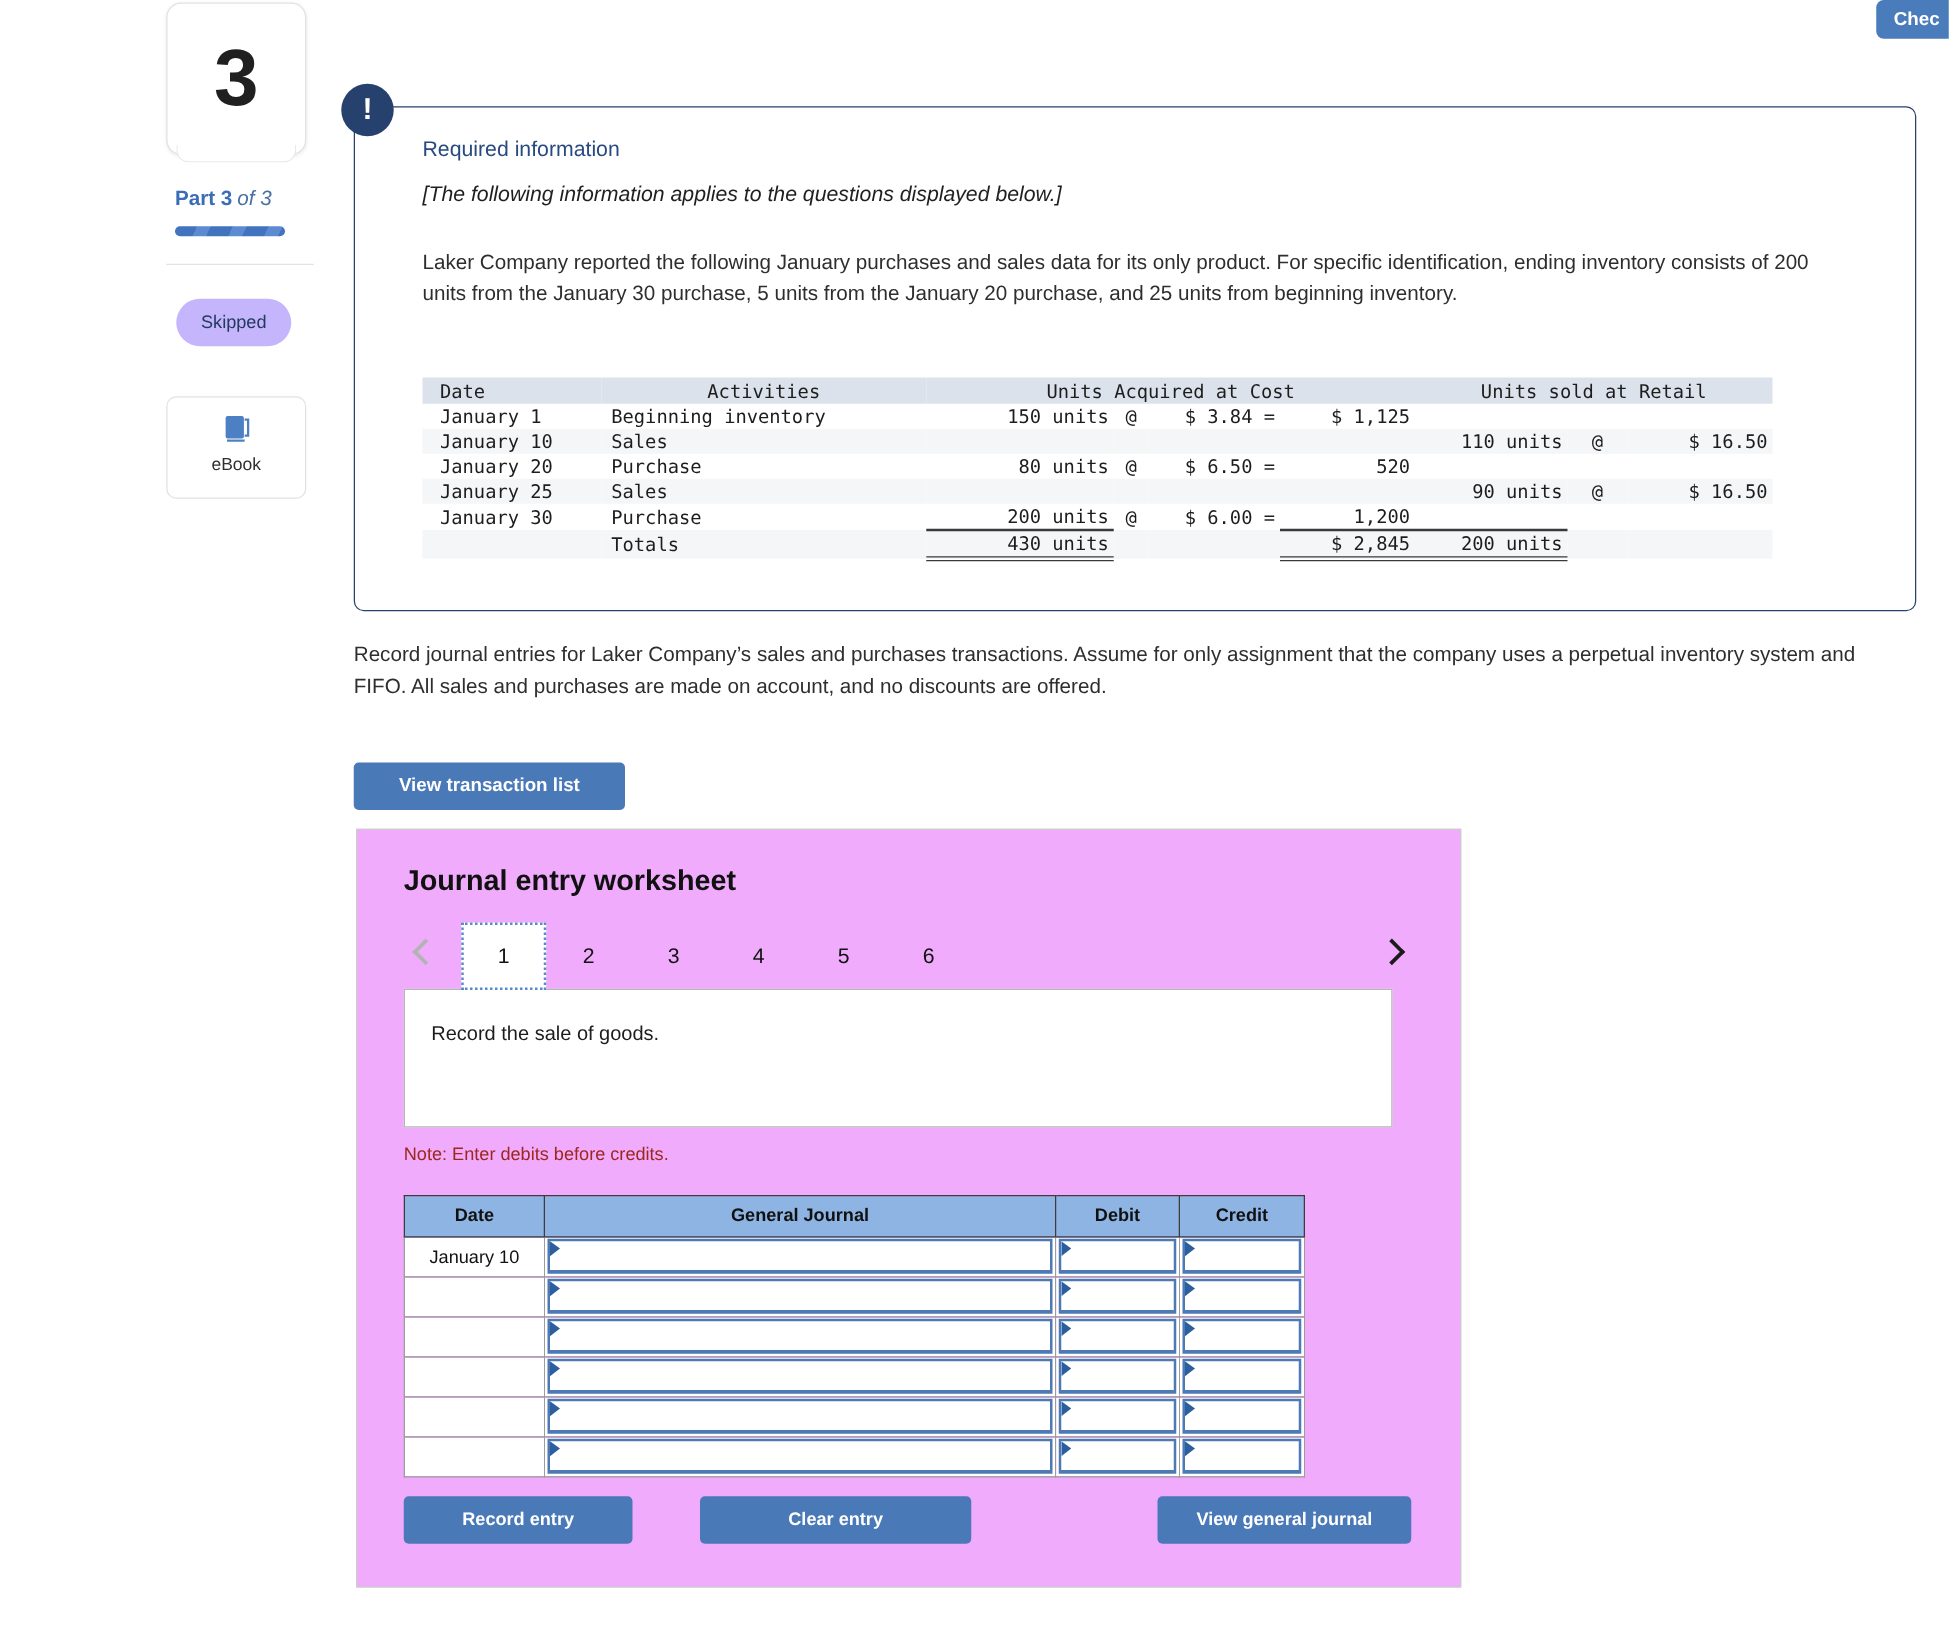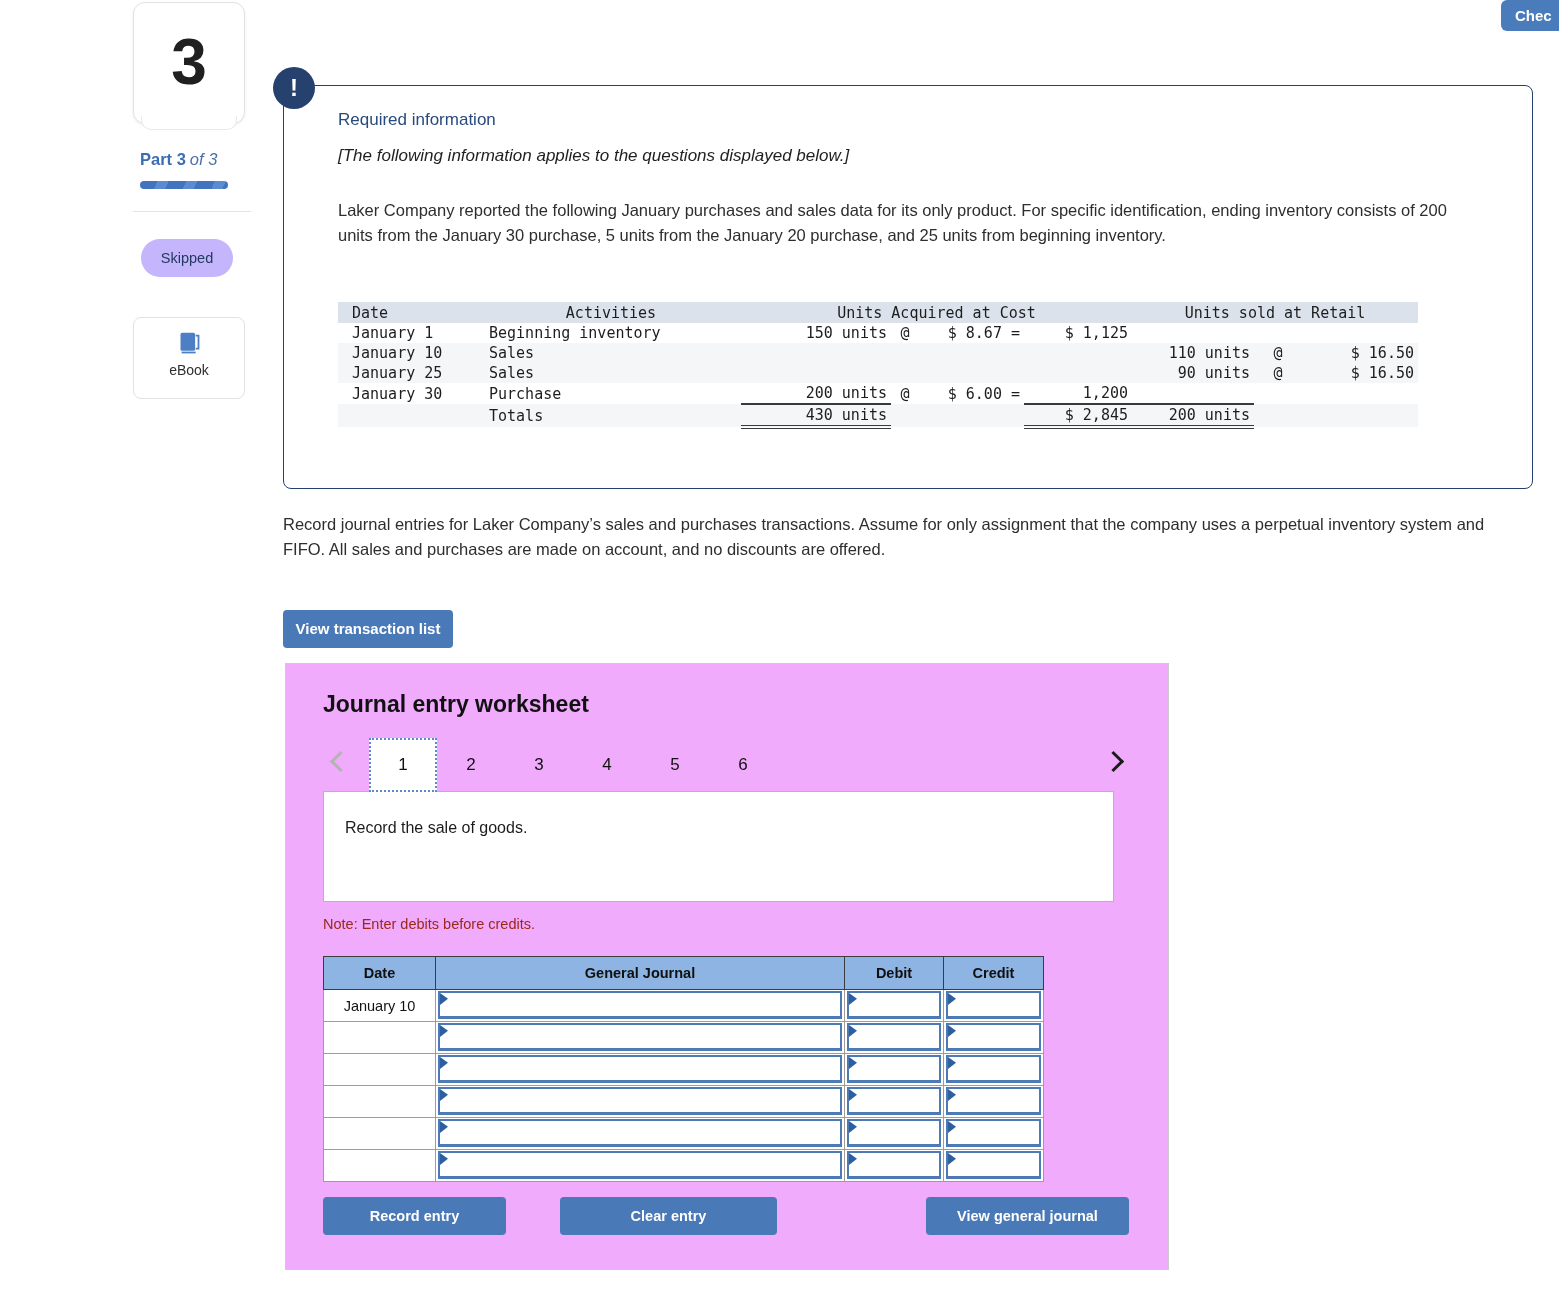--- a/index.html
+++ b/index.html
@@ -53,21 +53,21 @@
   .inv .c1{text-align:left;padding-left:14px;}
   .inv .c2{text-align:left;padding-left:8px;}
   .inv .r{text-align:right;}
   .inv .c{text-align:center;}
   .inv td.u{border-bottom:2px solid #3a3a3a;}
   .inv td.uu{border-bottom:4px double #3a3a3a;}
 
   
   .instructions{left:283px;top:512px;width:1222px;font-size:16.5px;line-height:25px;}
   .blue-btn{background:#4a79b8;color:#fff;font-weight:700;text-align:center;border-radius:4px;cursor:pointer;}
-  .vtl-btn{left:283px;top:610px;width:170px;height:38px;line-height:38px;font-size:15px;}
+  .vtl-btn{left:283px;top:610px;width:217px;height:38px;line-height:38px;font-size:15px;}
 
   
   .ws-panel{left:285px;top:663px;width:882px;height:605px;background:#f0abfc;border:1px solid #cbcbcb;}
   .ws-title{position:absolute;left:37px;top:27px;font-size:23px;font-weight:700;color:#111;}
   .chev{position:absolute;width:12px;height:12px;border-left:3px solid #b3b3b3;border-bottom:3px solid #b3b3b3;cursor:pointer;}
   .chev-left{left:47px;top:90px;transform:rotate(45deg);}
   .chev-right{left:820px;top:90px;transform:rotate(-135deg);border-color:#1b1b1b;}
   .pages{position:absolute;left:83px;top:74px;margin:0;padding:0;list-style:none;display:flex;}
   .pages li{width:68px;height:54px;line-height:54px;text-align:center;font-size:17px;color:#111;
     box-sizing:border-box;cursor:pointer;}
@@ -143,36 +143,47 @@
         <th class="c" colspan="4">Units Acquired at Cost</th>
         <th class="c" colspan="3">Units sold at Retail</th>
       </tr>
     </thead>
     <tbody>
       <tr>
         <td class="c1">January 1</td>
         <td class="c2">Beginning inventory</td>
         <td class="r">150 units</td>
         <td class="c">@</td>
-        <td class="r">$ 8.67 =</td>
+        <td class="r">$ 3.84 =</td>
         <td class="r">$ 1,125</td>
         <td class="r"></td>
         <td class="c"></td>
         <td class="r"></td>
       </tr>
       <tr class="odd">
         <td class="c1">January 10</td>
         <td class="c2">Sales</td>
         <td class="r"></td>
         <td class="c"></td>
         <td class="r"></td>
         <td class="r"></td>
         <td class="r">110 units</td>
         <td class="c">@</td>
         <td class="r">$ 16.50</td>
+      </tr>
+      <tr>
+        <td class="c1">January 20</td>
+        <td class="c2">Purchase</td>
+        <td class="r">80 units</td>
+        <td class="c">@</td>
+        <td class="r">$ 6.50 =</td>
+        <td class="r">520</td>
+        <td class="r"></td>
+        <td class="c"></td>
+        <td class="r"></td>
       </tr>
       <tr class="odd">
         <td class="c1">January 25</td>
         <td class="c2">Sales</td>
         <td class="r"></td>
         <td class="c"></td>
         <td class="r"></td>
         <td class="r"></td>
         <td class="r">90 units</td>
         <td class="c">@</td>

